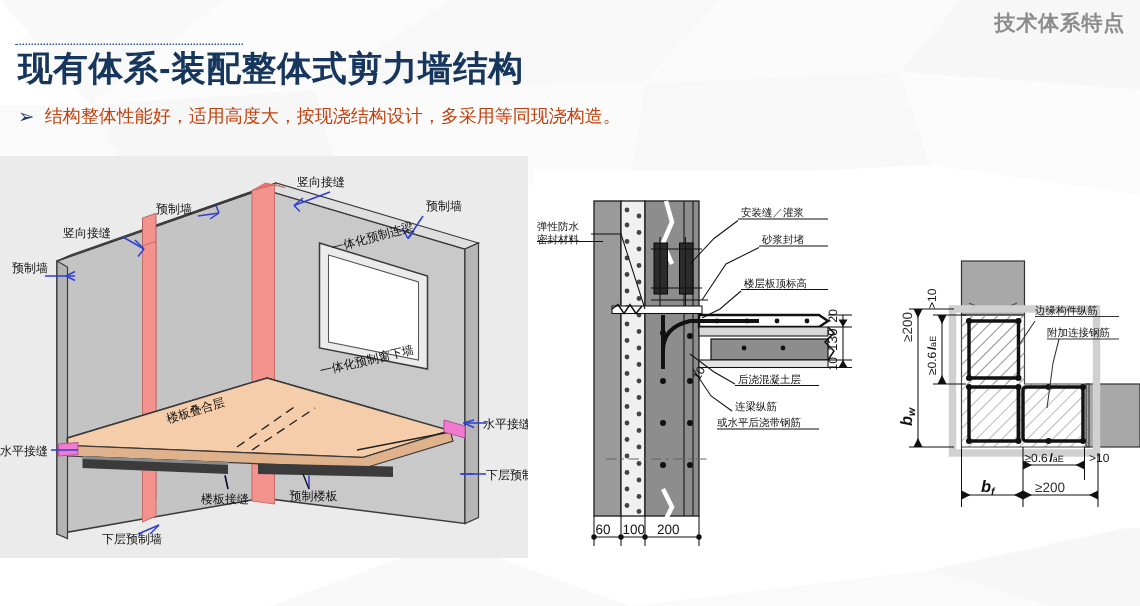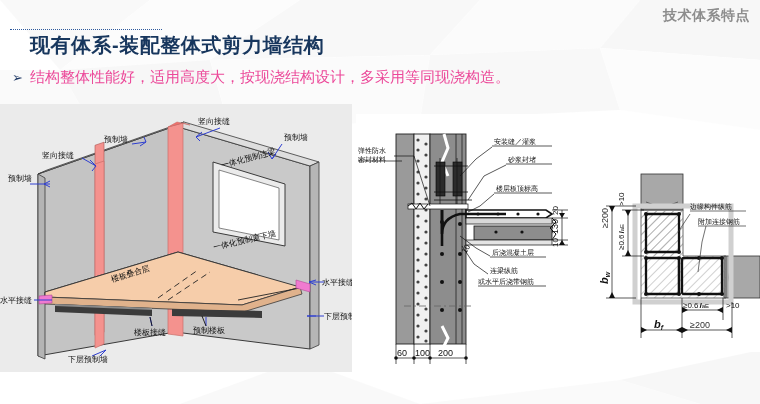--- a/index.html
+++ b/index.html
@@ -19,32 +19,32 @@
     font-size:14px;font-weight:bold;color:#8d8d8d;
     letter-spacing:.5px;line-height:18px;padding:2px 2px 3px 2px;
     display:inline-block;
   }
   .kicker-rule{
     position:absolute;left:2px;top:25px;width:152px;height:0;
     border-top:1.5px dotted #2f5a9e;
   }
   .title{
     position:absolute;left:4px;top:28px;
-    font-size:20px;font-weight:bold;color:#17365d;
-    letter-spacing:.5px;line-height:26px;white-space:nowrap;margin-left:18px;
+    font-size:23px;font-weight:bold;color:#17365d;
+    letter-spacing:.5px;line-height:26px;white-space:nowrap;
   }
   .bullet-row{
     position:absolute;left:4px;top:62px;width:740px;
     display:flex;align-items:flex-start;gap:7px;
   }
   .bullet-mark{
     font-size:13px;color:#1f3864;line-height:22px;flex:0 0 auto;padding-top:1px;
   }
   .bullet-text{
-    font-size:15px;color:#ec4899;line-height:22px;white-space:nowrap;
+    font-size:12px;color:#c2410c;line-height:22px;white-space:nowrap;
   }
 
   
   .figs{position:absolute;left:0;top:104px;width:760px;height:275px;}
   .fig{position:absolute;}
 
   #fig-iso{left:0px;top:0px;width:352px;height:268px;background:#ebebeb;}
   #fig-sec{left:356px;top:10px;width:228px;height:258px;background:#ffffff;}
   #fig-rebar{left:586px;top:58px;width:174px;height:190px;background:#ffffff;}
 

